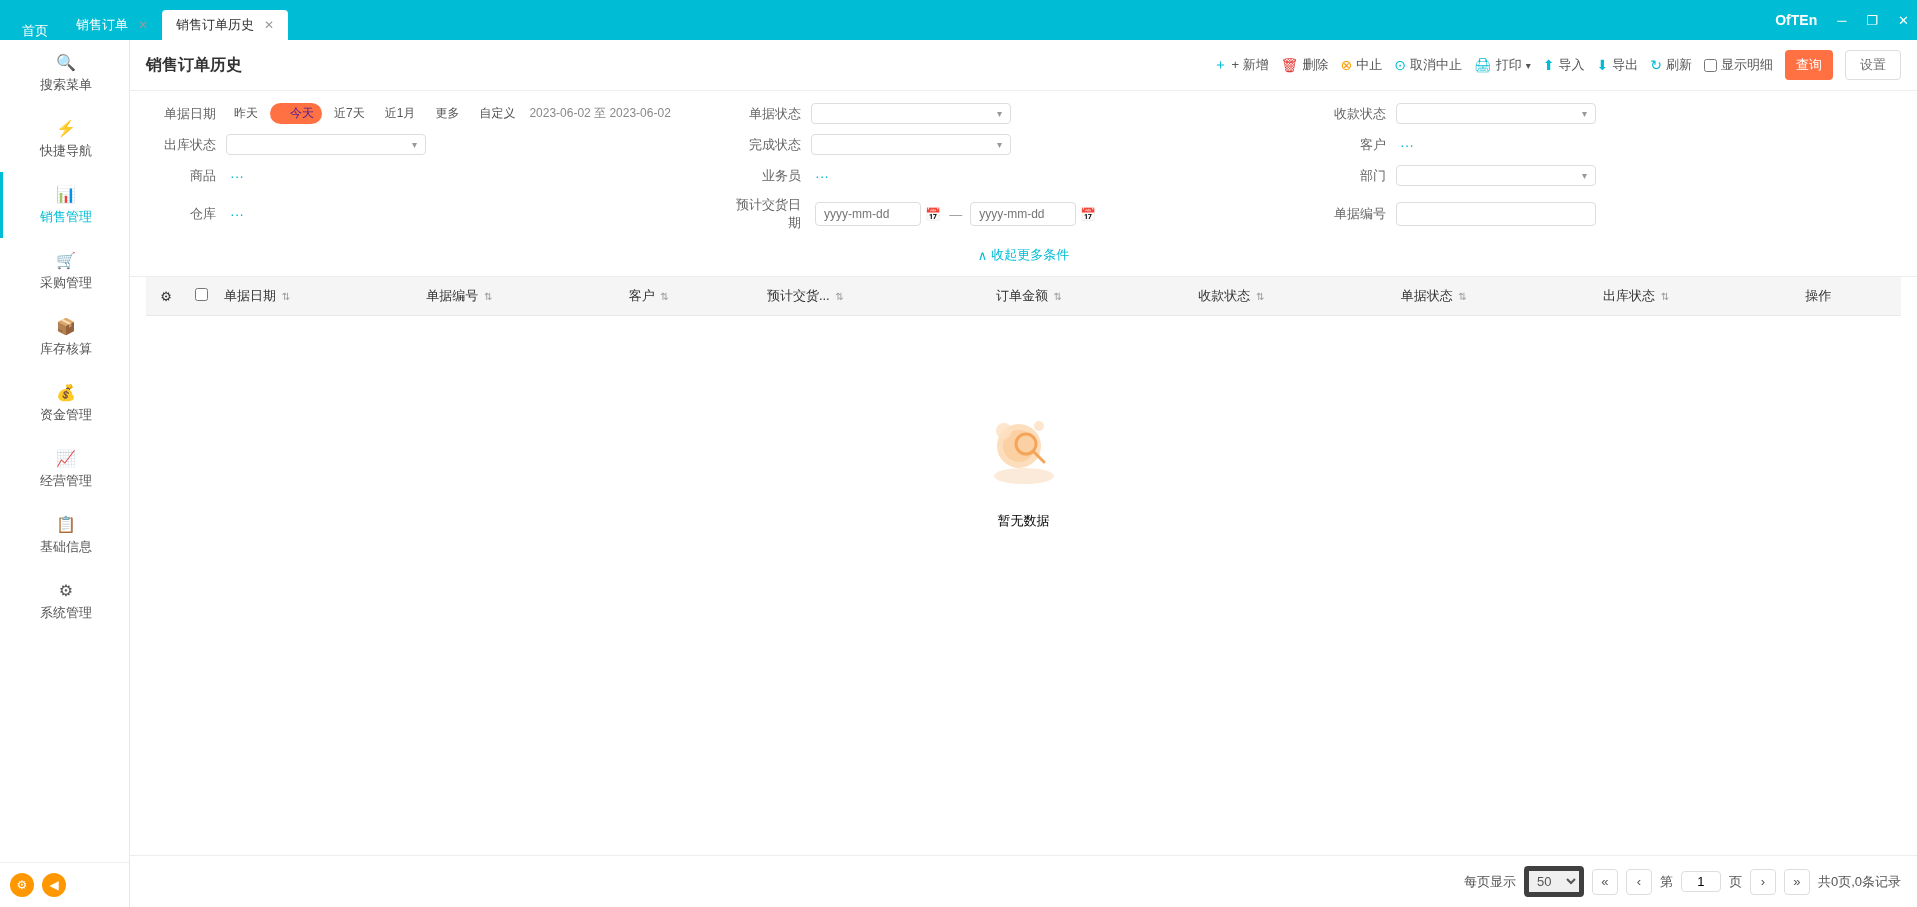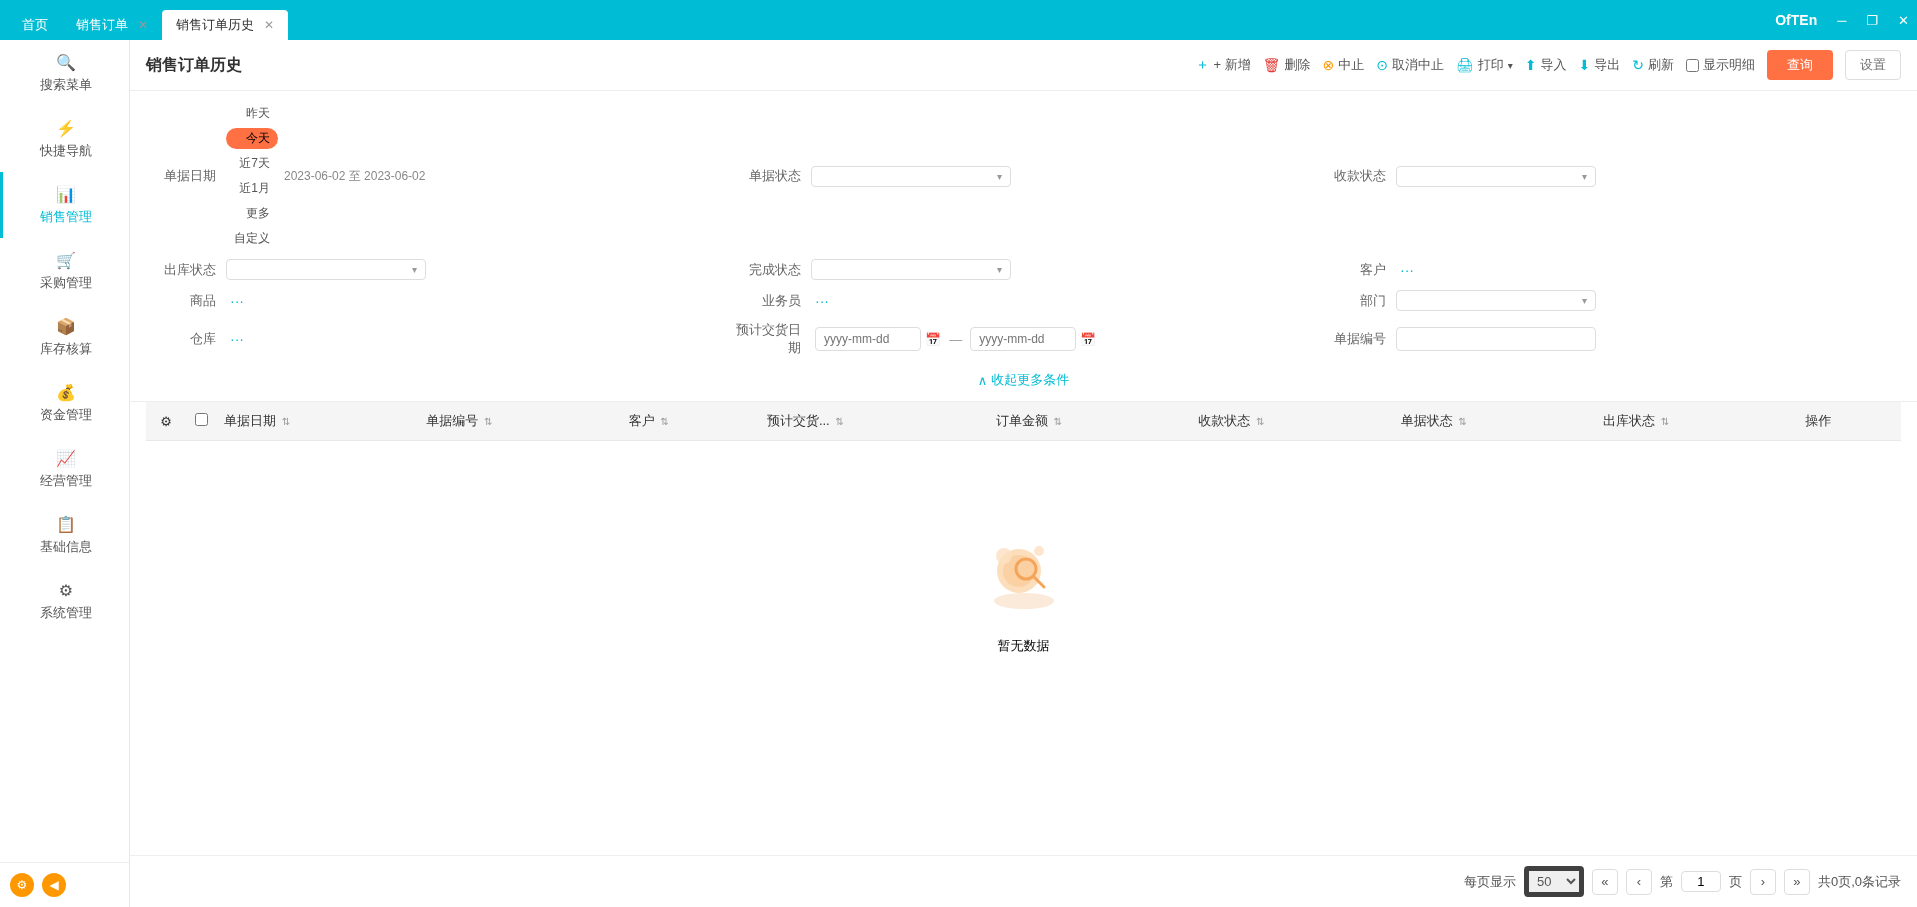--- a/index.html
+++ b/index.html
@@ -22,20 +22,21 @@
       border-radius: 4px 4px 0 0;
       cursor: pointer;
       color: #fff;
       font-size: 13px;
       gap: 6px;
       position: relative;
       top: 5px;
     }
     .tab-item.home {
       background: transparent;
+      align-items: flex-end;
     }
     .tab-item.active {
       background: #fff;
       color: #333;
     }
     .tab-item .close-btn {
       font-size: 12px;
       color: #999;
       cursor: pointer;
       margin-left: 4px;
@@ -145,21 +146,21 @@
       font-size: 13px;
       white-space: nowrap;
     }
     .toolbar-btn .icon { color: #00bcd4; font-size: 14px; }
     .toolbar-btn.danger .icon { color: #e53935; }
     .toolbar-btn.warn .icon { color: #ff9800; }
     .btn-query {
       background: #ff7043;
       color: #fff;
       border: none;
-      padding: 6px 20px;
+      padding: 6px 11px;
       border-radius: 4px;
       cursor: pointer;
       font-size: 13px;
     }
     .btn-setting {
       background: #fff;
       color: #737373;
       border: 1px solid #ddd;
       padding: 5px 14px;
       border-radius: 4px;
@@ -196,34 +197,33 @@
       padding-right: 10px;
     }
     .filter-control {
       display: flex;
       align-items: center;
       gap: 6px;
       flex: 1;
     }
     .date-shortcut-group {
       display: flex;
-      align-items: flex-end;
+      align-items: flex-start;
       gap: 4px;
-      flex-direction: column;
     }
     .date-shortcut {
       padding: 2px 8px;
       border-radius: 12px;
       cursor: pointer;
       color: #555;
       font-size: 12px;
     }
     .date-shortcut.active {
       background: #ff7043;
-      color: #000000;
+      color: #4c1d95;
       padding-left: 20px;
     }
     .date-range-text {
       color: #888;
       font-size: 12px;
     }
     .select-box {
       display: flex;
       align-items: center;
       border: 1px solid #ddd;

